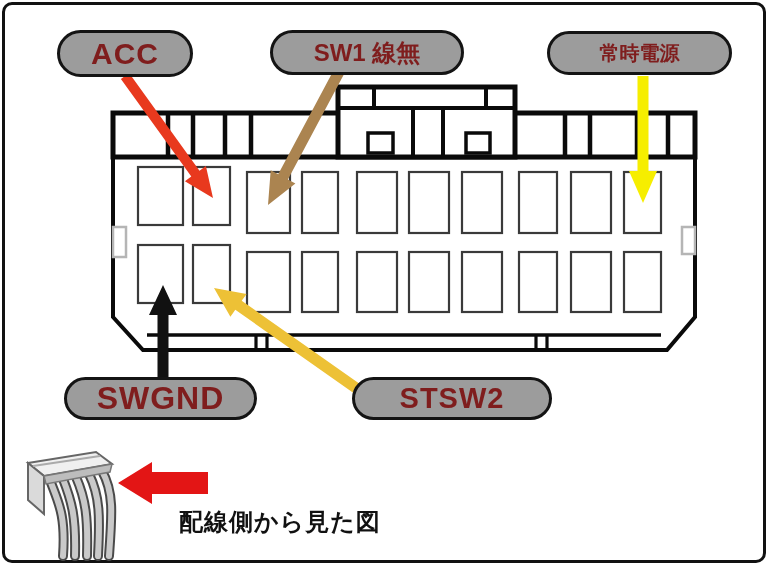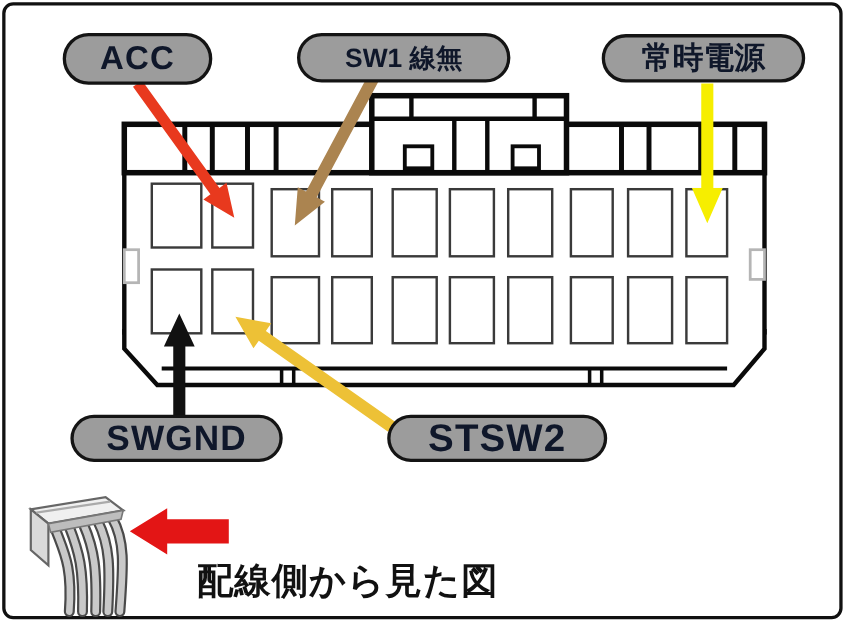--- a/index.html
+++ b/index.html
@@ -8,29 +8,29 @@
     font-family:"Liberation Sans",sans-serif;overflow:hidden;
   }
   .frame{
     position:absolute;left:2px;top:2px;width:758px;height:555px;
     border:3px solid #111;border-radius:10px;background:#fff;
   }
   .diagram-svg{position:absolute;left:0;top:0;}
   .pill{
     position:absolute;background:#9c9c9c;border:3px solid #141414;
     border-radius:26px;display:flex;align-items:center;justify-content:center;
-    font-weight:bold;color:#0f172a;box-sizing:border-box;white-space:nowrap;
+    font-weight:bold;color:#7f1d1d;box-sizing:border-box;white-space:nowrap;
   }
   .pill-acc   {left:57px; top:30px; width:136px;height:47px;font-size:30px;letter-spacing:1px;}
   .pill-sw1   {left:270px;top:30px; width:194px;height:45px;font-size:24px;}
-  .pill-joji  {left:547px;top:31px; width:185px;height:44px;font-size:28px;}
+  .pill-joji  {left:547px;top:31px; width:185px;height:44px;font-size:20px;}
   .pill-swgnd {left:64px; top:377px;width:193px;height:43px;font-size:32px;letter-spacing:1px;}
-  .pill-stsw2 {left:352px;top:377px;width:200px;height:43px;font-size:35px;letter-spacing:1px;}
+  .pill-stsw2 {left:352px;top:377px;width:200px;height:43px;font-size:29px;letter-spacing:1px;}
   .caption{
-    position:absolute;left:179px;top:506px;font-size:33px;font-weight:bold;color:#111;
+    position:absolute;left:179px;top:506px;font-size:24px;font-weight:bold;color:#111;
     letter-spacing:1px;white-space:nowrap;
   }
 </style>
 </head>
 <body>
 
 <div class="frame"></div>
 
 <svg class="diagram-svg" width="768" height="565" viewBox="0 0 768 565">
 

